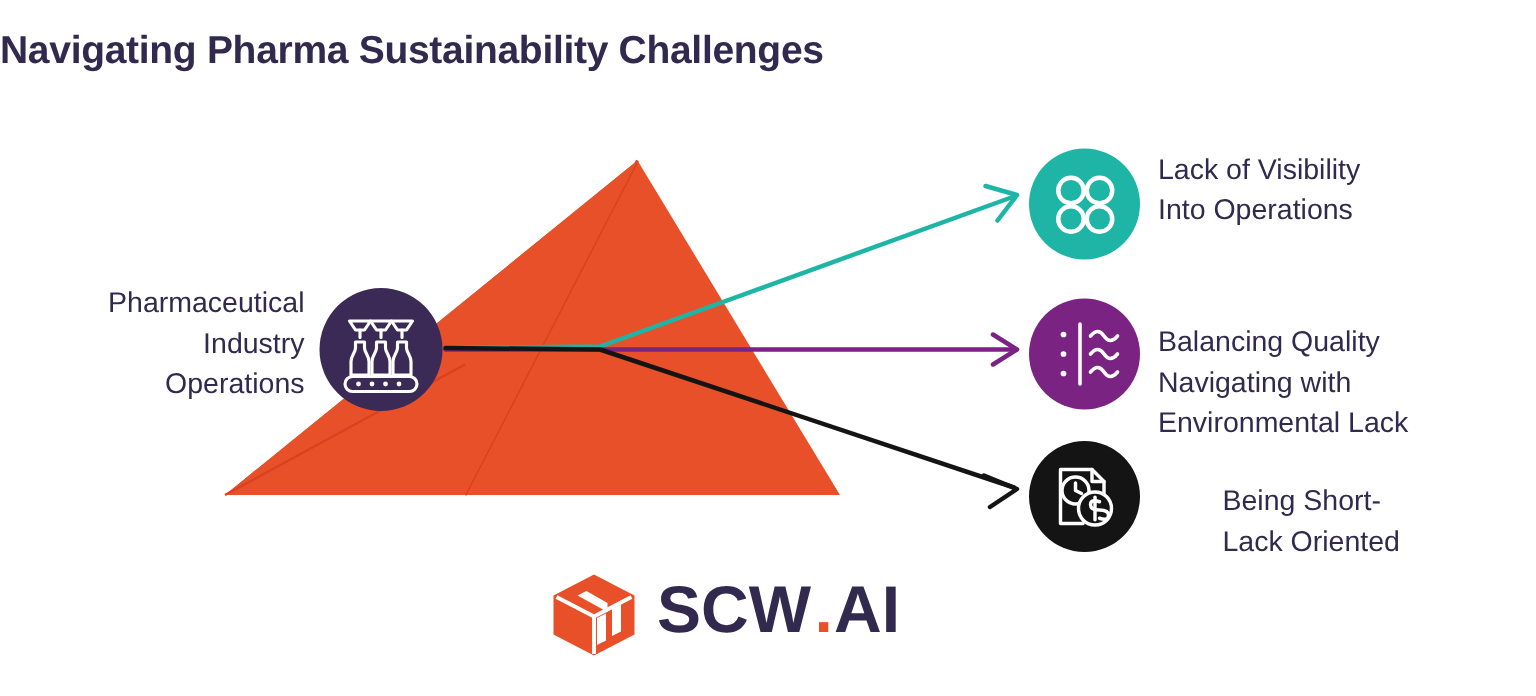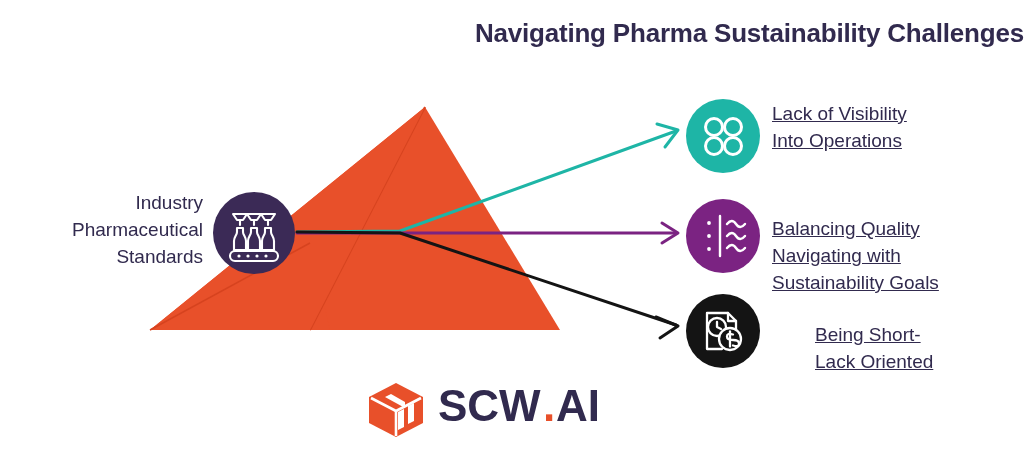--- a/index.html
+++ b/index.html
@@ -22,21 +22,21 @@
     width: 1024px;
     height: 464px;
   }
 
   
   .title {
     position: absolute;
     left: 0;
     top: 18px;
     width: 1024px;
-    text-align: right;
+    text-align: left;
     font-size: 26px;
     font-weight: bold;
     color: #312A4E;
     letter-spacing: -0.2px;
     white-space: nowrap;
   }
 
   
   .source-label {
     position: absolute;
@@ -88,21 +88,20 @@
   }
 
   
   .challenge-label {
     position: absolute;
     left: 772px;
     font-size: 19px;
     line-height: 27px;
     color: #312A4E;
     width: 250px;
-    text-decoration: underline;
   }
   .challenge-label .ln { display: block; }
   #label-1 { top: 100px; }
   #label-2 { top: 199px; margin-top: 16px; }
   #label-3 { top: 321px; margin-left: 43px; }
 
   
   #logo {
     position: absolute;
     left: 365px;
@@ -151,23 +150,23 @@
 
   <g>
     <path d="M 297,232 L 400,233 L 676,325" fill="none" stroke="#141414" stroke-width="3" stroke-linecap="round" stroke-linejoin="round"></path>
     <path d="M 656,317 L 678,326 L 660,338" fill="none" stroke="#141414" stroke-width="3" stroke-linecap="round" stroke-linejoin="round"></path>
   </g>
 </svg>
 
 <div class="title">Navigating Pharma Sustainability Challenges</div>
 
 <div class="source-label">
+  <span class="ln">Pharmaceutical</span>
   <span class="ln">Industry</span>
-  <span class="ln">Pharmaceutical</span>
-  <span class="ln">Standards</span>
+  <span class="ln">Operations</span>
 </div>
 
 <div class="icon-circle" id="source-icon">
   <svg width="82" height="82" viewBox="0 0 82 82" xmlns="http://www.w3.org/2000/svg">
     <g stroke="#ffffff" stroke-width="2.1" fill="none" stroke-linecap="round" stroke-linejoin="round">
 
       <path d="M 20,22 L 34,22 L 30,28 L 24,28 Z"></path>
       <path d="M 34,22 L 48,22 L 44,28 L 38,28 Z"></path>
       <path d="M 48,22 L 62,22 L 58,28 L 52,28 Z"></path>
       <line x1="27" y1="28" x2="27" y2="33"></line>
@@ -233,21 +232,21 @@
 </div>
 
 <div class="challenge-label" id="label-1">
   <span class="ln">Lack of Visibility</span>
   <span class="ln">Into Operations</span>
 </div>
 
 <div class="challenge-label" id="label-2">
   <span class="ln">Balancing Quality</span>
   <span class="ln">Navigating with</span>
-  <span class="ln">Sustainability Goals</span>
+  <span class="ln">Environmental Lack</span>
 </div>
 
 <div class="challenge-label" id="label-3">
   <span class="ln">Being Short-</span>
   <span class="ln">Lack Oriented</span>
 </div>
 
 <div id="logo">
   <svg id="logo-mark" width="62" height="56" viewBox="0 0 62 56" xmlns="http://www.w3.org/2000/svg">
     <polygon points="31,1 58,15 58,41 31,55 4,41 4,15" fill="#E8502A"></polygon>

